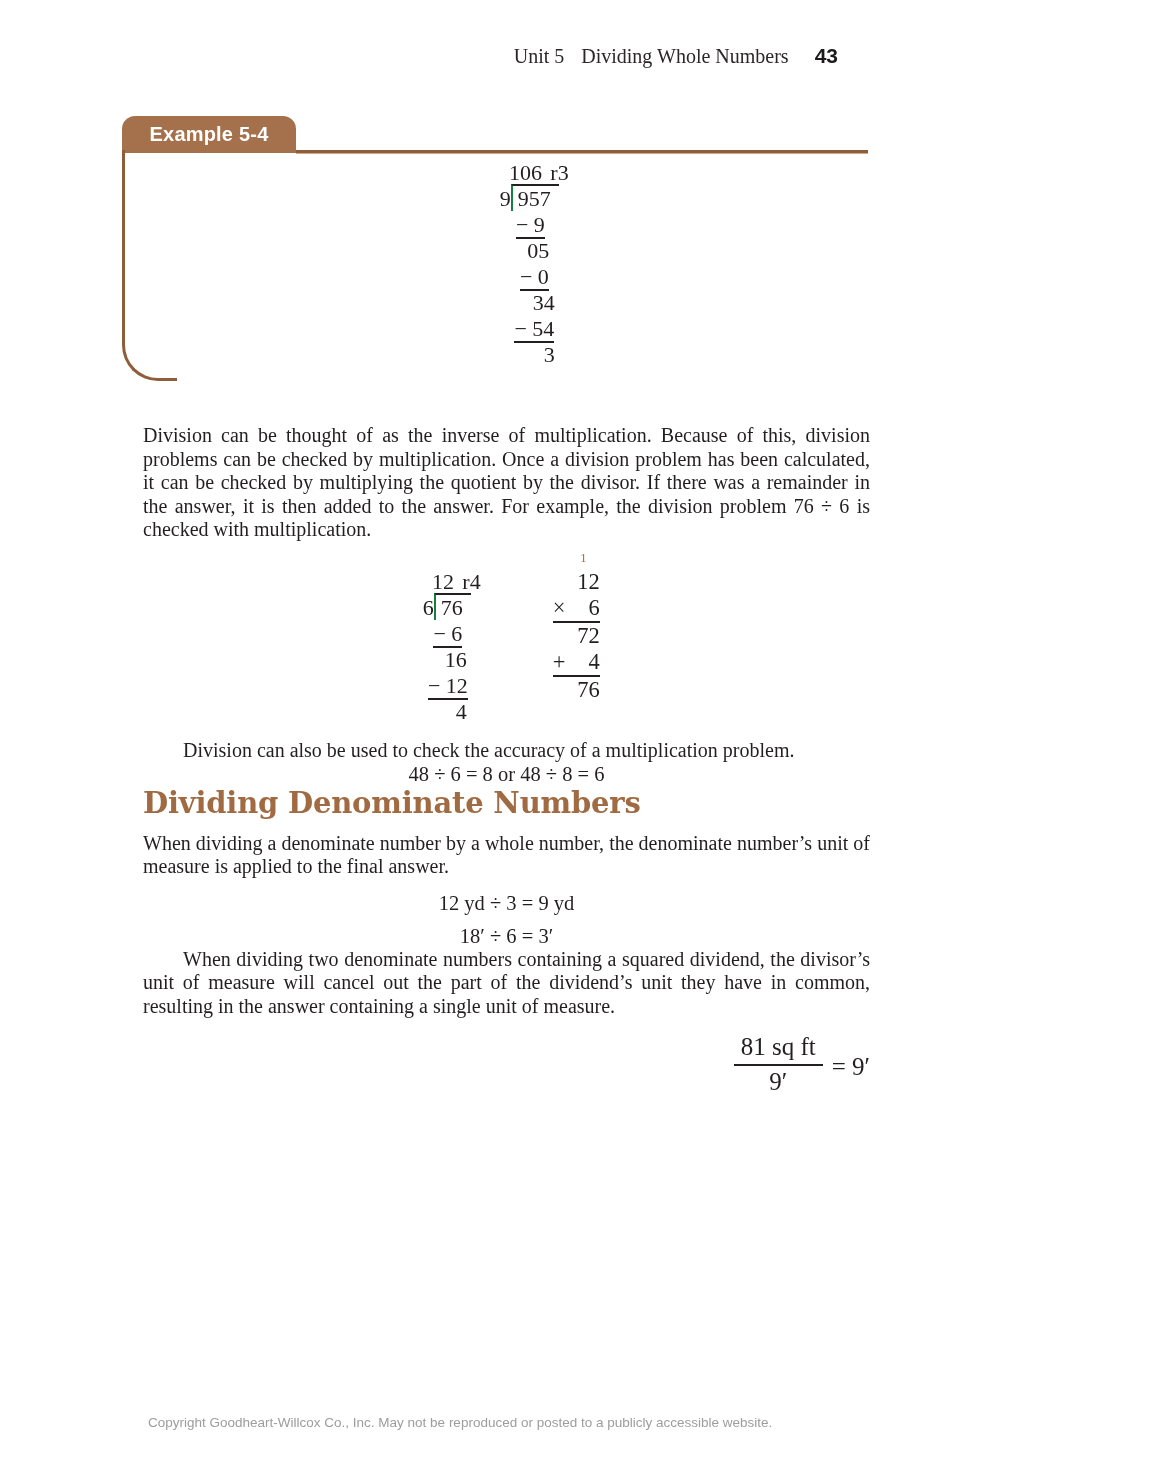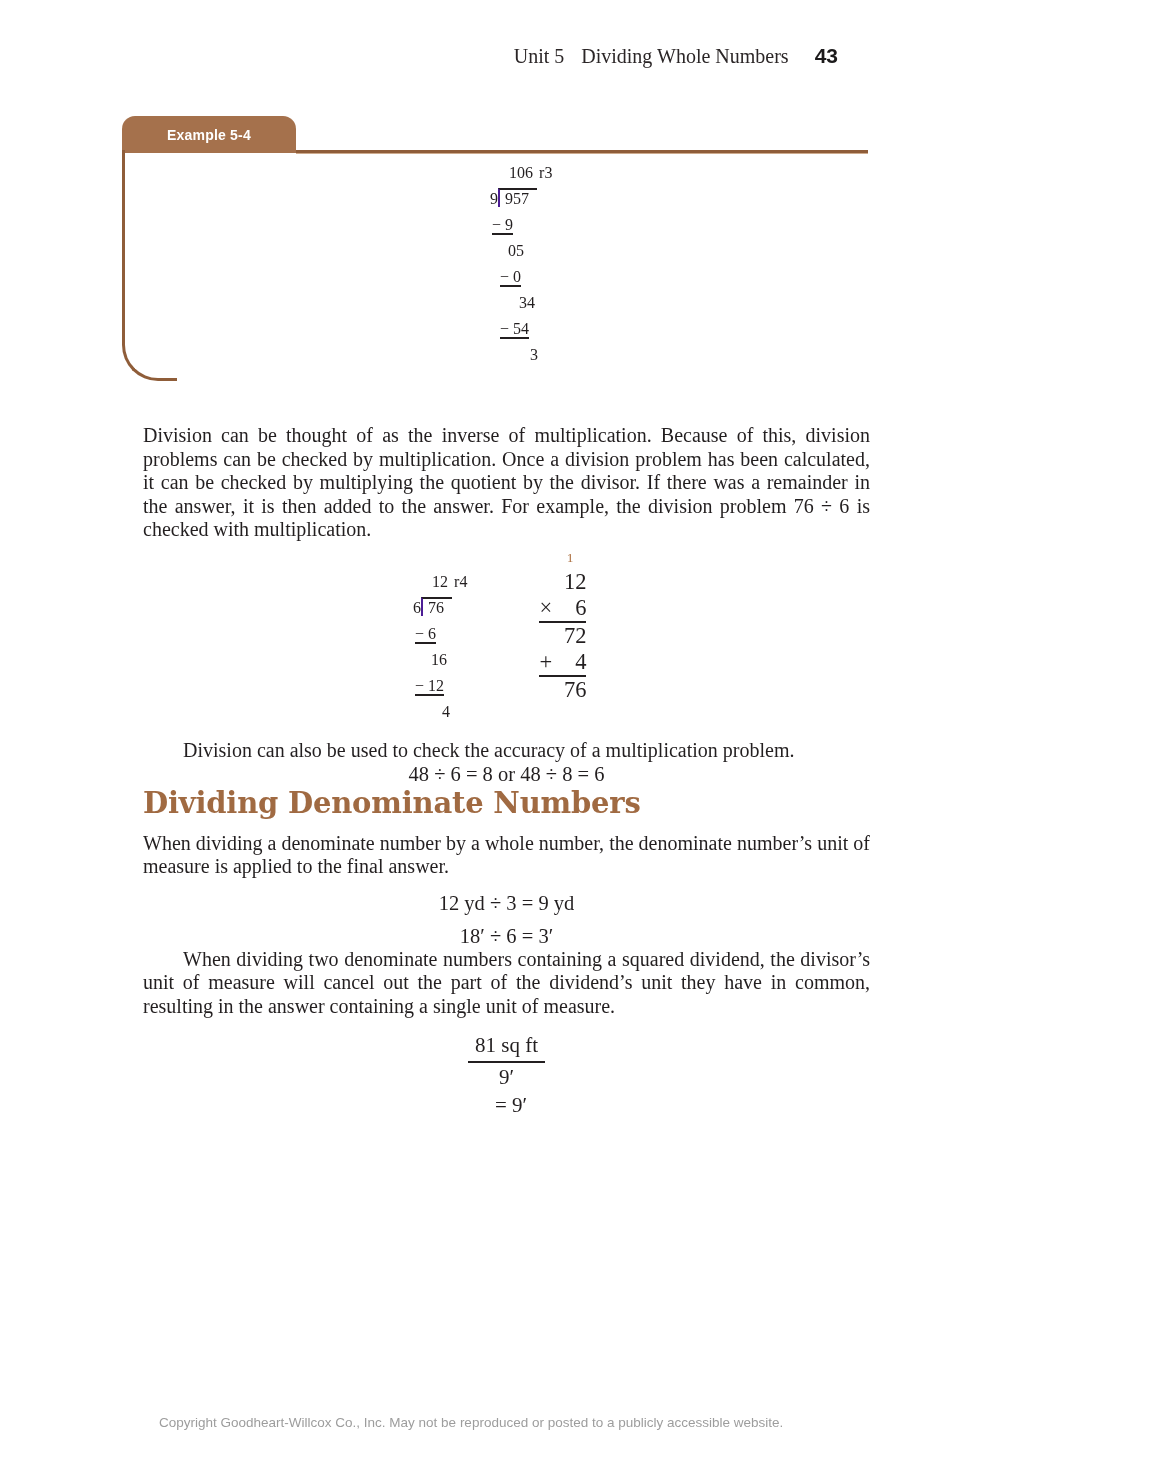--- a/index.html
+++ b/index.html
@@ -27,34 +27,34 @@
 
   
   .example-box { position:absolute; left:122px; top:116px; width:746px; height:268px; }
   .example-tab {
     position:absolute; left:0; top:0; width:174px; height:37px;
     background:#a5714c; border-radius:13px 13px 0 0;
     display:flex; align-items:center; justify-content:center;
   }
   .example-tab-label {
     font-family:"Liberation Sans","DejaVu Sans",sans-serif;
-    font-weight:bold; font-size:14px; color:#ffffff; letter-spacing:.2px;
+    font-weight:bold; font-size:20px; color:#ffffff; letter-spacing:.2px;
   }
   .box-topline { position:absolute; left:174px; right:0; top:34px; height:3px; background:#8f5d39; box-shadow:0 1px 0 rgba(197,156,121,.85); }
   .box-leftline {
     position:absolute; left:0; top:34px; width:52px; height:228px;
     border-left:3px solid #8f5d39; border-bottom:3px solid #8f5d39;
     border-bottom-left-radius:36px;
   }
 
   
-  .longdiv { font-size:16px; line-height:26px; white-space:nowrap; }
+  .longdiv { font-size:22px; line-height:26px; white-space:nowrap;text-align:center; }
   .longdiv .ld-row { white-space:pre; }
   .ld-rem { margin-left:.38em; }
-  .ld-divd { border-left:2px solid #4c1d95; border-top:2px solid #231f20; padding:0 8px 0 5px; }
+  .ld-divd { border-left:2px solid #15803d; border-top:2px solid #231f20; padding:0 8px 0 5px; }
   .ul { border-bottom:2px solid #231f20; padding-bottom:0px; }
   .example-box .longdiv { position:absolute; left:368px; top:44px; }
 
   
   .mult { width:47px; font-size:22.5px; line-height:26px; }
   .m-carry {
     height:19px; line-height:16px; font-size:13.5px; color:#ad7243;
     text-align:right; padding-right:13px;
   }
   .m-row.m-num { text-align:right; }
@@ -76,29 +76,29 @@
   .math-row { display:flex; align-items:flex-start; padding-left:270px; gap:72px; margin:8px 0 14px 0; }
   .math-row .longdiv { margin-top:19px; }
   .equation { text-align:center; font-size:20.5px; margin:0; }
   .eq1 { }
   .sp-before-h2 { margin-top:40px; }
   .deq1 { margin-top:13px; }
   .deq2 { margin-top:10px; }
   .par-after-eq { margin-top:15px; }
 
   
-  .fraction-row { display:flex; justify-content:flex-start; align-items:center; margin-top:14px; font-size:21px;flex-direction:column; }
+  .fraction-row { display:flex; justify-content:flex-end; align-items:center; margin-top:14px; font-size:25px; }
   .frac { display:inline-block; text-align:center; }
   .frac-num { padding:0 7px 3px 7px; border-bottom:2px solid #231f20; }
   .frac-den { padding-top:2px; }
   .frac-res { margin-left:9px; position:relative; top:3px; }
 
   
   .page-footer {
-    position:absolute; left:159px; top:1415px;
+    position:absolute; left:148px; top:1415px;
     font-family:"Liberation Sans","DejaVu Sans",sans-serif;
     font-size:13.5px; color:#9d9d9d;
   }
 </style>
 </head>
 <body>
 
 <div class="page">
 
   <div class="running-head">

